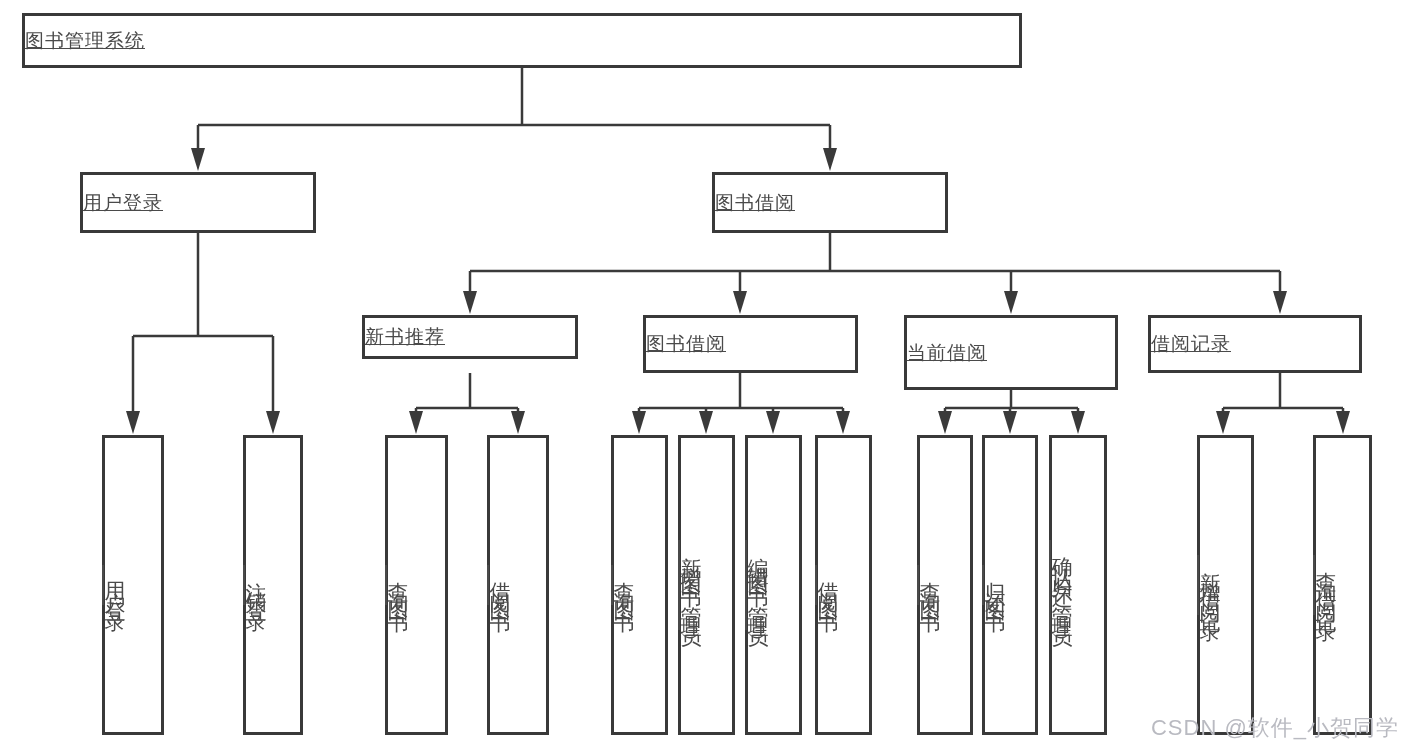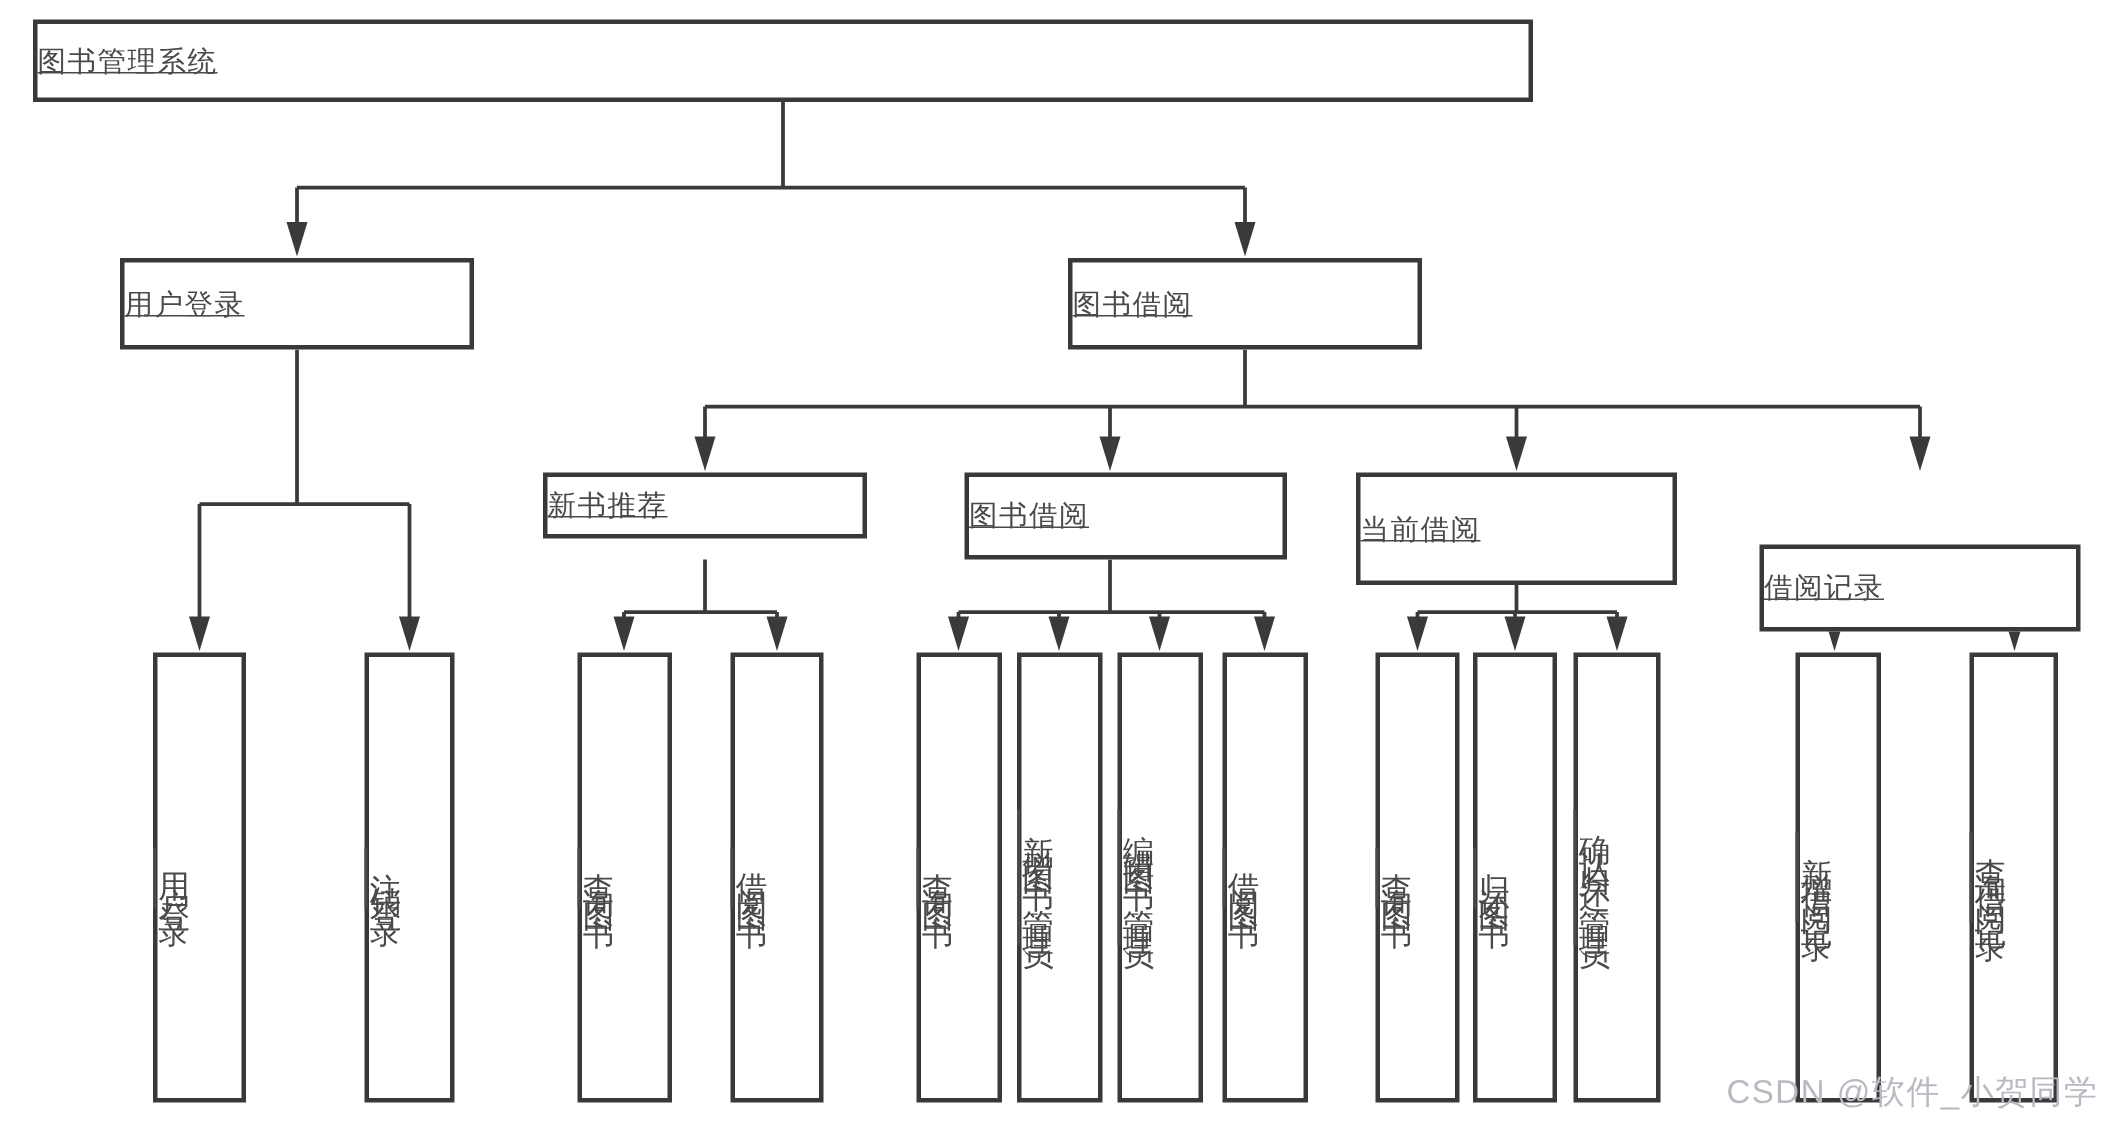--- a/index.html
+++ b/index.html
@@ -143,21 +143,21 @@
 
   <div class="box" style="left:362px;top:315px;width:216px;height:44px;">
     <span>新书推荐</span>
   </div>
   <div class="box" style="left:643px;top:315px;width:215px;height:58px;">
     <span>图书借阅</span>
   </div>
   <div class="box" style="left:904px;top:315px;width:214px;height:75px;">
     <span>当前借阅</span>
   </div>
-  <div class="box" style="left:1173px;top:315px;width:214px;height:58px;margin-top:48px;">
+  <div class="box" style="left:1148px;top:315px;width:214px;height:58px;">
     <span>借阅记录</span>
   </div>
 
   <div class="box leaf" style="left:102px;width:62px;">
     <span>用户登录</span>
   </div>
   <div class="box leaf" style="left:243px;width:60px;">
     <span>注销登录</span>
   </div>
 

